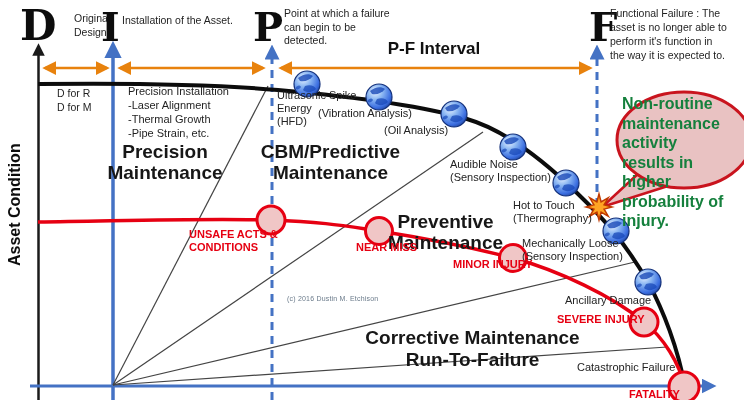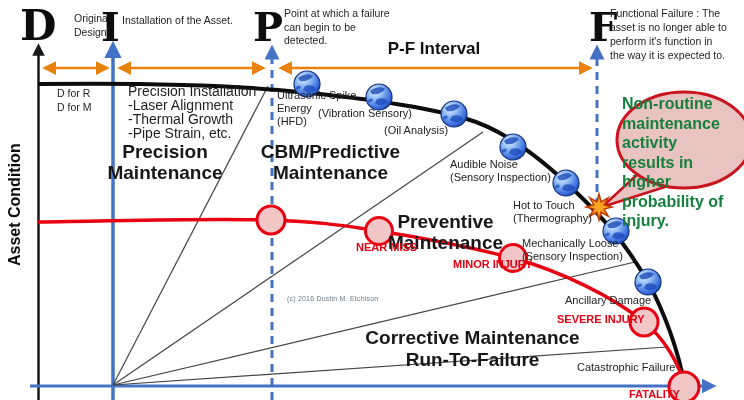--- a/index.html
+++ b/index.html
@@ -6,21 +6,21 @@
   .stage{
     position:relative;width:744px;height:400px;overflow:hidden;background:#ffffff;
     font-family:"Liberation Sans",sans-serif;color:#1a1a1a;
   }
   .stage svg{position:absolute;left:0;top:0;}
   .lbl{position:absolute;white-space:pre-line;}
   .big-letter{font-family:"DejaVu Serif",serif;font-weight:bold;font-size:42px;line-height:1;color:#0d0d0d;}
   .desc{font-size:10.5px;line-height:13.5px;color:#1f1f1f;}
   .interval{font-size:18px;font-weight:bold;color:#111;text-align:center;}
   .note{font-size:10.5px;line-height:13.5px;color:#1f1f1f;}
-  .install{font-size:14px;line-height:14px;color:#1f1f1f;}
+  .install{font-size:11px;line-height:14px;color:#1f1f1f;}
   .zone{font-size:19px;font-weight:bold;line-height:21px;color:#171717;text-align:center;}
   .det{font-size:11px;line-height:13px;color:#222;}
   .redlab{font-size:11px;font-weight:bold;line-height:12.5px;color:#e60012;}
   .copyright{font-size:7px;color:#6a7a8a;letter-spacing:.2px;}
   .yaxis{
     font-size:16px;font-weight:bold;color:#0d0d0d;
     writing-mode:vertical-rl;transform:rotate(180deg);
     height:150px;text-align:center;
   }
   .callout-text{font-size:16px;line-height:19.5px;font-weight:600;color:#15803d;}
@@ -140,31 +140,33 @@
   <div class="lbl zone" style="left:258px;top:141px;width:145px;">CBM/Predictive
 Maintenance</div>
   <div class="lbl zone" style="left:378px;top:211px;width:135px;">Preventive
 Maintenance</div>
   <div class="lbl zone" style="left:350px;top:327px;width:245px;line-height:22px;">Corrective Maintenance
 Run-To-Failure</div>
 
   <div class="lbl det" style="left:277px;top:89px;">Ultrasonic Spike
 Energy
 (HFD)</div>
-  <div class="lbl det" style="left:318px;top:107px;">(Vibration Sensory)</div>
+  <div class="lbl det" style="left:318px;top:107px;">(Vibration Analysis)</div>
   <div class="lbl det" style="left:384px;top:124px;">(Oil Analysis)</div>
   <div class="lbl det" style="left:450px;top:158px;">Audible Noise
 (Sensory Inspection)</div>
   <div class="lbl det" style="left:513px;top:199px;">Hot to Touch
 (Thermography)</div>
   <div class="lbl det" style="left:522px;top:237px;">Mechanically Loose
 (Sensory Inspection)</div>
   <div class="lbl det" style="left:565px;top:294px;">Ancillary Damage</div>
   <div class="lbl det" style="left:577px;top:361px;">Catastrophic Failure</div>
 
+  <div class="lbl redlab" style="left:189px;top:228px;">UNSAFE ACTS &amp;
+CONDITIONS</div>
   <div class="lbl redlab" style="left:330px;top:241px;padding-left:26px;">NEAR MISS</div>
   <div class="lbl redlab" style="left:433px;top:258px;padding-left:20px;">MINOR INJURY</div>
   <div class="lbl redlab" style="left:557px;top:313px;">SEVERE INJURY</div>
   <div class="lbl redlab" style="left:629px;top:388px;">FATALITY</div>
 
   <div class="lbl callout-text" style="left:622px;top:94px;width:122px;">Non-routine
 maintenance activity
 results in higher
 probability of injury.</div>
 

